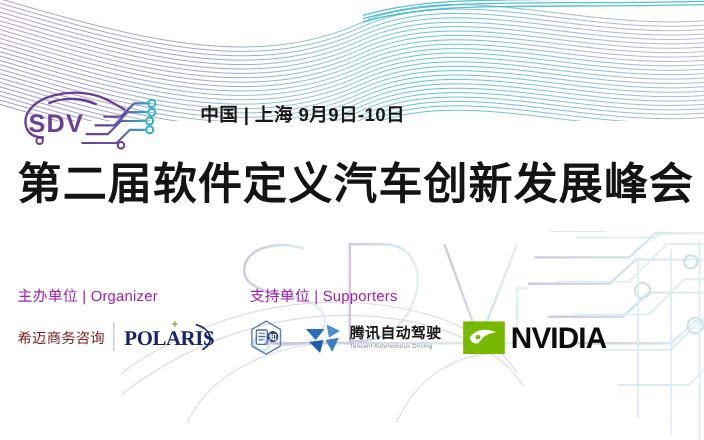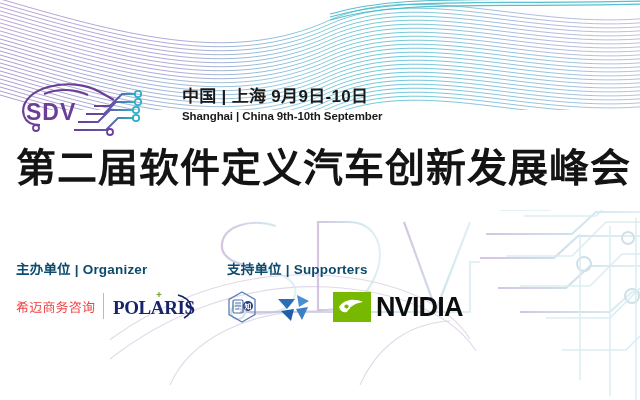--- a/index.html
+++ b/index.html
@@ -126,36 +126,36 @@
     top: 0;
     left: 0;
   }
   .sup-col {
     position: absolute;
     top: 0;
     left: 211px;
   }
   .col-heading {
     font-size: 13.5px;
-    font-weight: 700;
-    color: #0c4a6e;
+    font-weight: 400;
+    color: #a21caf;
     white-space: nowrap;
     letter-spacing: .2px;
   }
   .logo-row {
     margin-top: 13px;
     display: flex;
     align-items: center;
     white-space: nowrap;
   }
 
   .org-cn-name {
     font-size: 13px;
     font-weight: 500;
-    color: #ef4444;
+    color: #7f1d1d;
     letter-spacing: .2px;
   }
   .vdivider {
     width: 1px;
     height: 26px;
     background: #b9b9c4;
     margin: 0 8px;
     flex: 0 0 auto;
   }
   .polaris-logo { width: 86px; height: 30px; flex: 0 0 auto; }
@@ -362,21 +362,20 @@
         <circle cx="124" cy="30" r="3.2"></circle>
         <circle cx="122" cy="38" r="3.2"></circle>
         <circle cx="122" cy="46" r="3.2"></circle>
         <circle cx="22" cy="56" r="3" stroke="#6b3f98"></circle>
         <circle cx="96" cy="60" r="3" stroke="#6b3f98"></circle>
       </g>
     </svg>
 
     <div class="date-block">
       <div class="date-cn">中国 | 上海 9月9日-10日</div>
-      <div class="date-en">Shanghai | China 9th-10th September</div>
     </div>
   </div>
 
   <div class="title-cn">第二届软件定义汽车创新发展峰会</div>
 
   <div class="partners">
 
     <div class="org-col">
       <div class="col-heading">主办单位 | Organizer</div>
       <div class="logo-row">
@@ -407,20 +406,24 @@
           <circle cx="21" cy="15" r="5" fill="#2b3f7a"></circle>
           <text x="21" y="18" text-anchor="middle" font-family="'Liberation Sans', sans-serif" font-size="7" font-weight="700" fill="#ffffff">知</text>
         </svg>
 
         <svg class="tencent-mark" viewBox="0 0 38 32">
           <path d="M3,8 L20,8 L12,18 Z" fill="#2a6fb5"></path>
           <path d="M22,4 L34,10 L24,16 Z" fill="#4a8fd0"></path>
           <path d="M6,20 L19,18 L16,30 Z" fill="#1e5fa8"></path>
           <path d="M21,18 L33,16 L27,29 Z" fill="#3b7fc4"></path>
         </svg>
+        <div class="tencent-text">
+          <div class="tencent-cn">腾讯自动驾驶</div>
+          <div class="tencent-en">Tencent Autonomous Driving</div>
+        </div>
 
         <div class="nvidia-block">
           <svg class="nvidia-eye" viewBox="0 0 38 30">
             <rect x="0" y="0" width="38" height="30" fill="#76b900"></rect>
             <path d="M6,15 C11,7 22,6 30,10 C23,11 17,14 14,20 C10,21 7,19 6,15 Z" fill="#ffffff"></path>
             <circle cx="13.5" cy="14.5" r="3.6" fill="#ffffff"></circle>
             <circle cx="13.5" cy="14.5" r="2.1" fill="#76b900"></circle>
           </svg>
           <div class="nvidia-word"><span>NVIDIA</span></div>
         </div>

